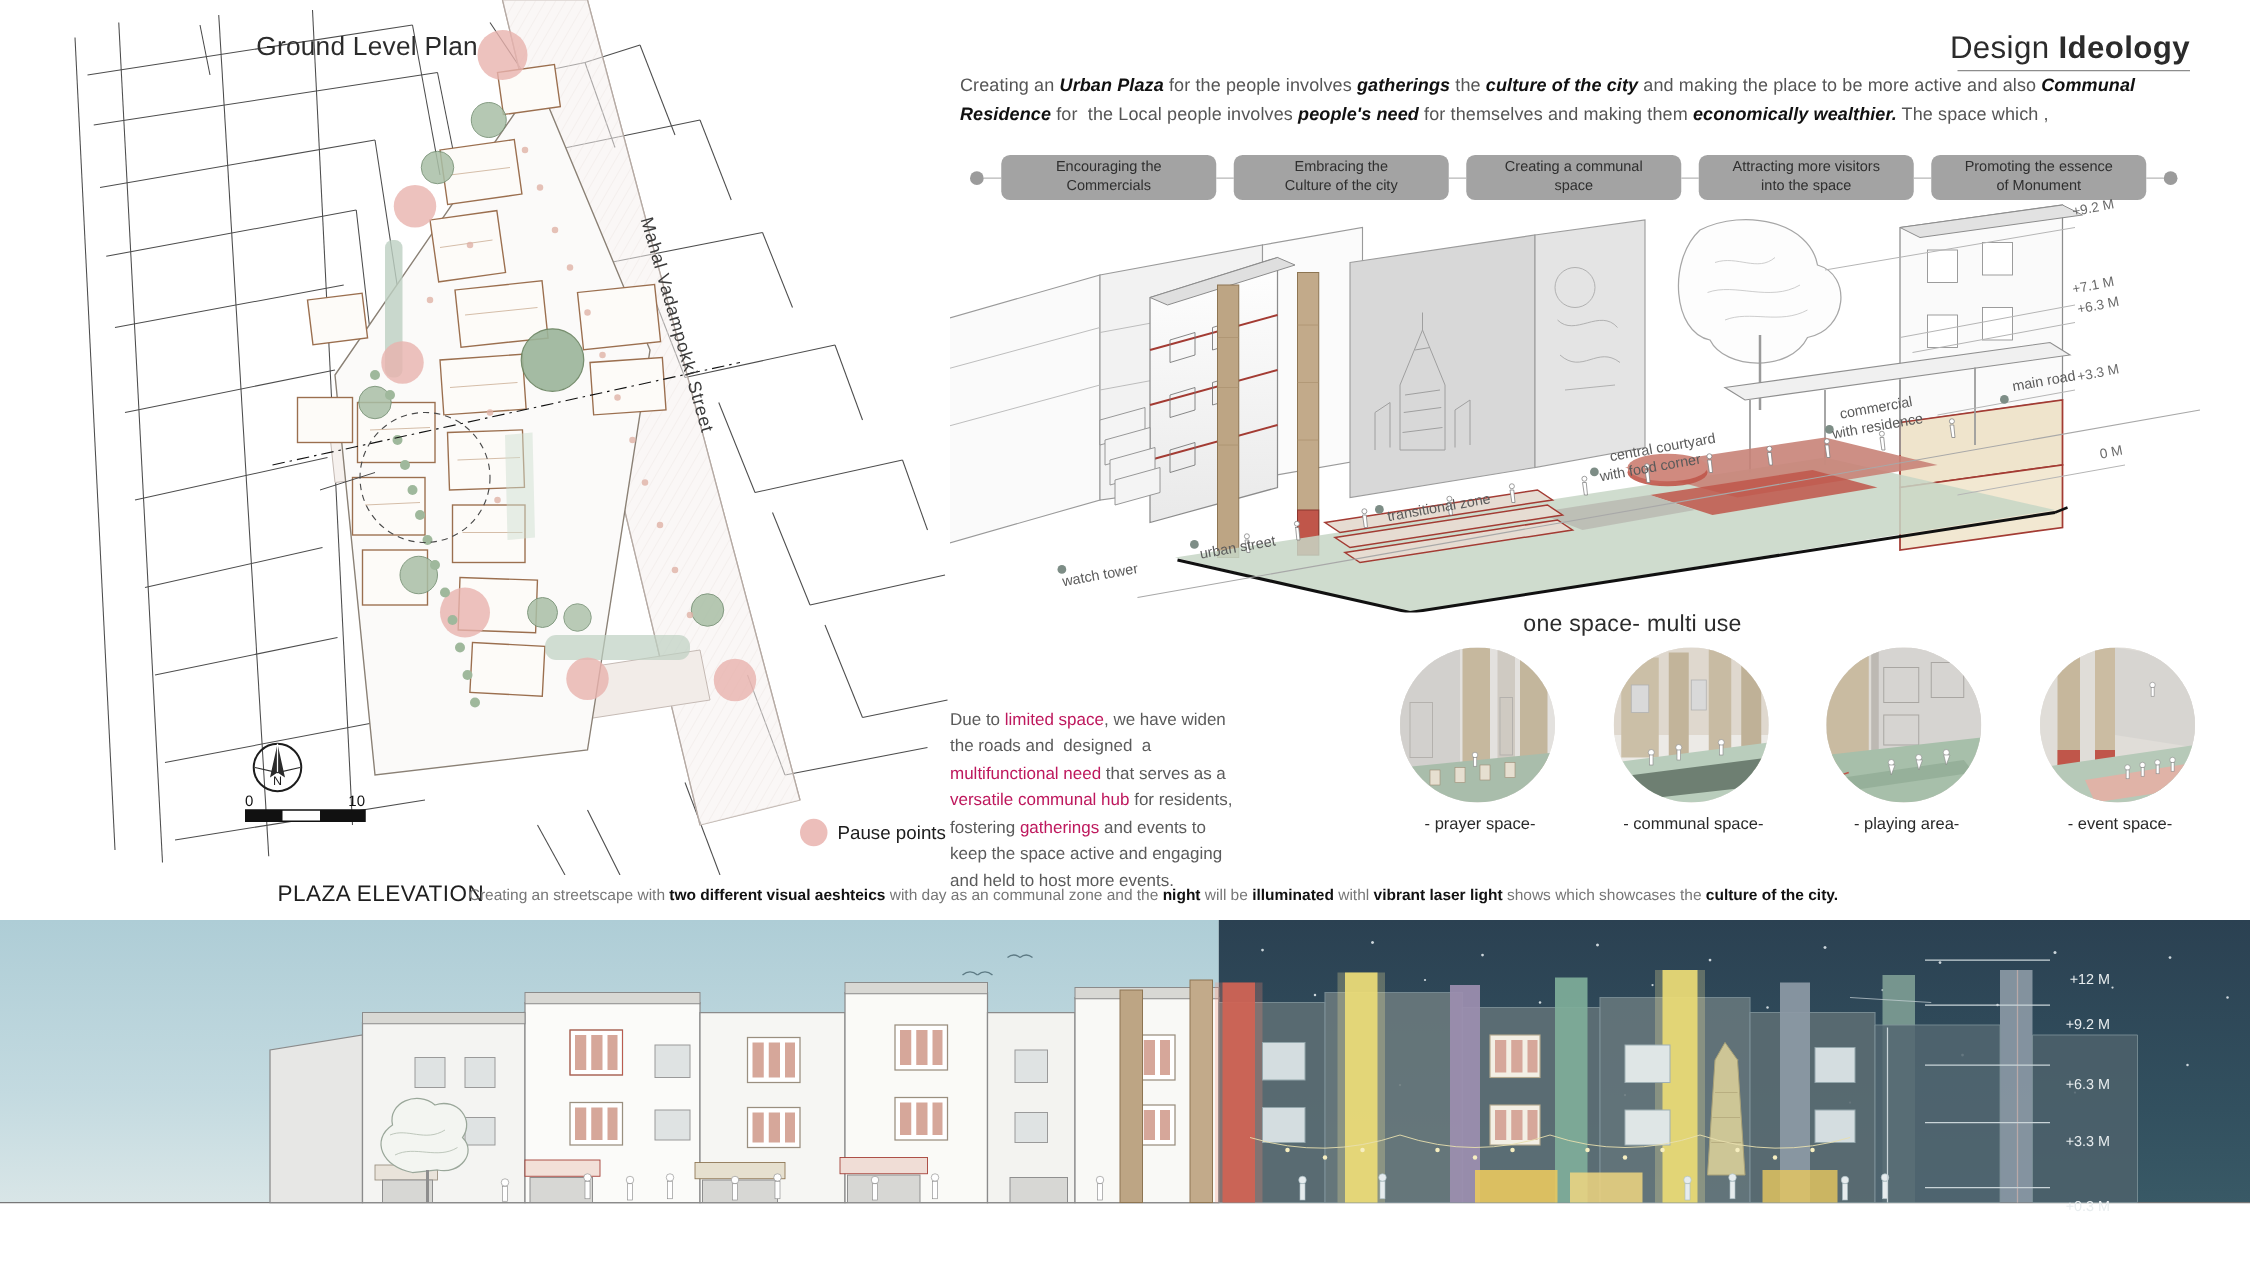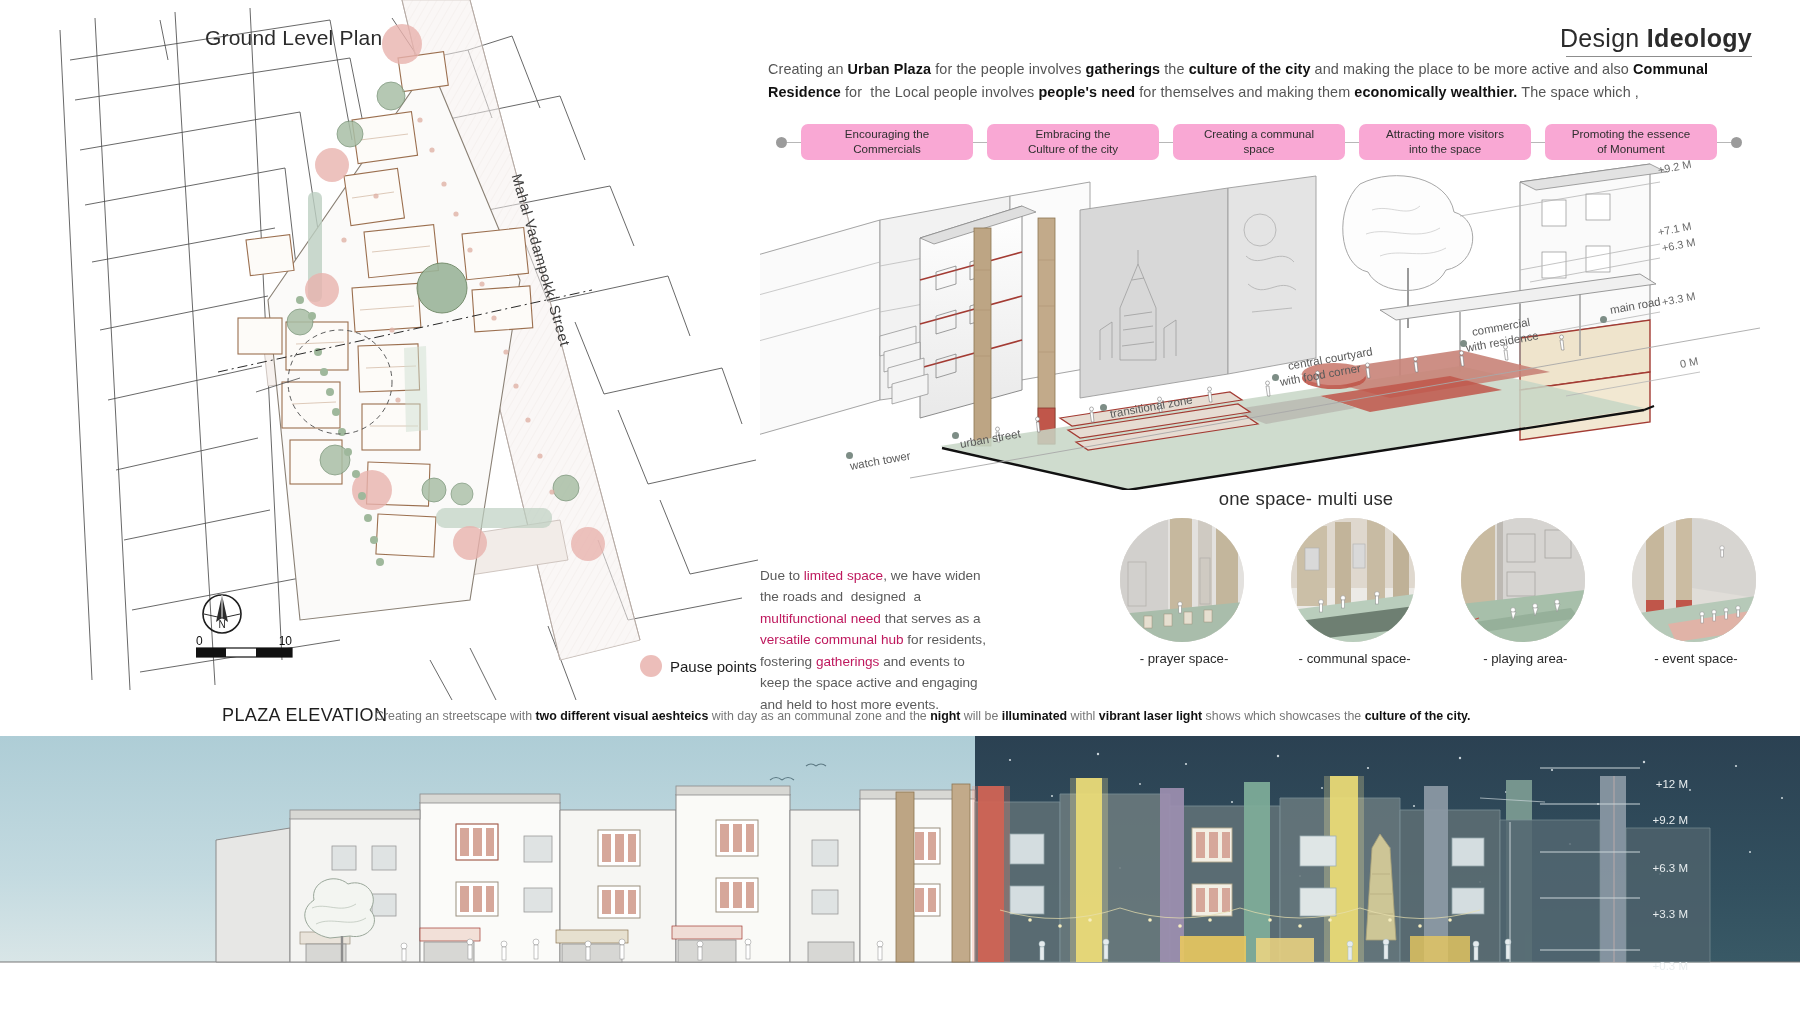--- a/index.html
+++ b/index.html
@@ -65,32 +65,32 @@
   }
   #ideology-title b { font-weight: 700; }
   #ideology-rule {
     position: absolute; right: 48px; top: 56px; width: 186px; height: 1px;
     background: #8d8d8d;
   }
   #ideology-para {
     position: absolute; left: 8px; top: 58px; width: 950px;
     font-size: 14.4px; line-height: 1.62; color: #555; letter-spacing: .1px;
   }
-  #ideology-para b { color: #111; font-weight: 700; }
+  #ideology-para b { color: #111; font-weight: 700; font-style: italic; }
 
   
   #chips {
     position: absolute; left: 16px; top: 124px; width: 966px; height: 36px;
     display: flex; align-items: center;
   }
   .chip-line { flex: 0 0 14px; height: 1px; background: #b7b7b7; }
   .chip-cap { width: 11px; height: 11px; border-radius: 50%; background: #9b9b9b; flex: 0 0 11px; }
   .chip {
     flex: 1 1 0; margin: 0 0px; height: 36px;
-    background: #f9a8d4; border-radius: 7px;
+    background: #a3a3a3; border-radius: 7px;
     display: flex; flex-direction: column; align-items: center; justify-content: center;
     font-size: 11.6px; color: #2f2f2f; line-height: 1.28; text-align: center;
   }
 
   
   #iso-wrap { position: absolute; left: 0; top: 160px; width: 1040px; height: 330px; }
   .iso-level {
     position: absolute; font-size: 11px; color: #6a6a6a; white-space: nowrap;
     transform-origin: 0 50%;
   }

